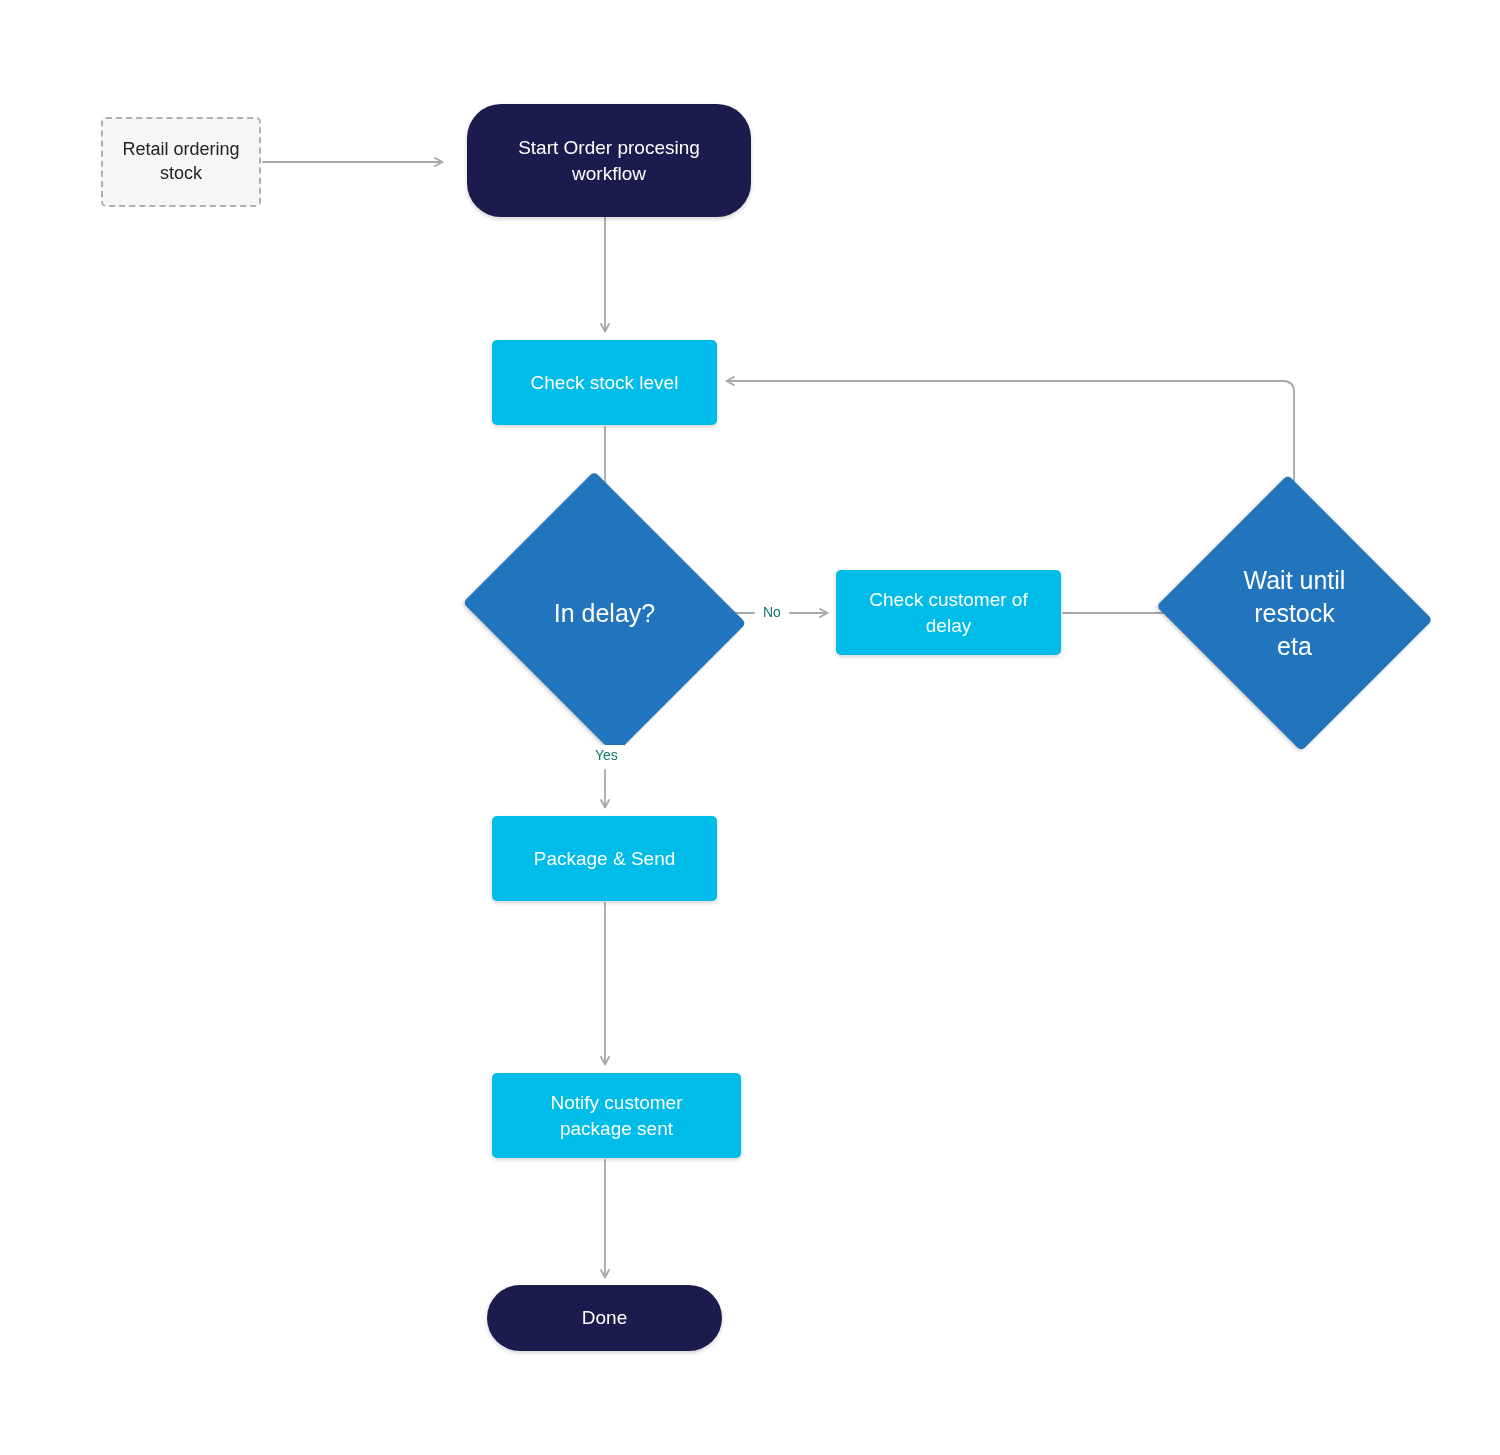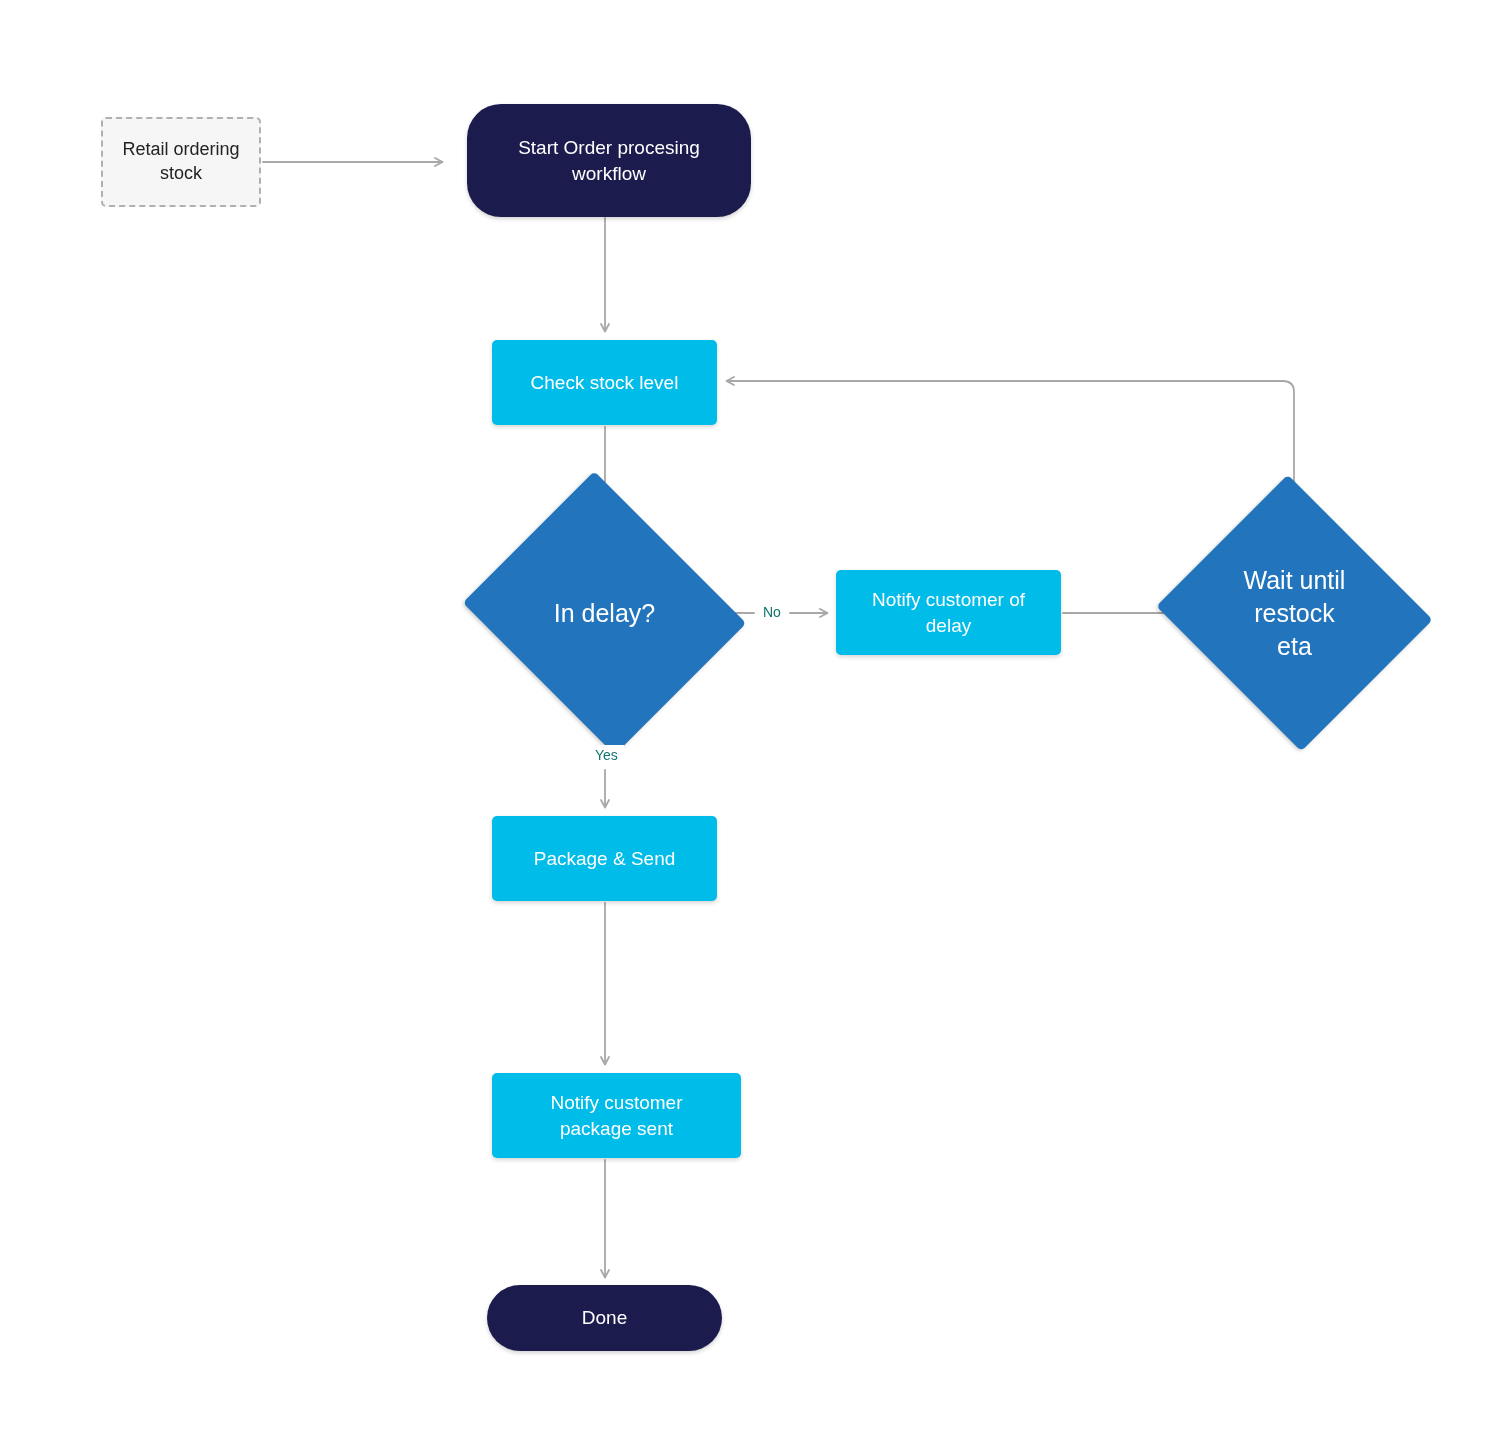--- a/index.html
+++ b/index.html
@@ -151,21 +151,21 @@
   <div class="node n-process" style="left:492px; top:340px; width:225px; height:85px;justify-content:center;">
     <span class="label">Check stock level</span>
   </div>
 
   <div class="node n-decision" style="left:497px; top:520px; width:215px; height:186px;">
     <span class="diamond-shape"></span>
     <span class="label">In delay?</span>
   </div>
 
   <div class="node n-process" style="left:836px; top:570px; width:225px; height:85px;">
-    <span class="label">Notify customer of
+    <span class="label">Check customer of
 delay</span>
   </div>
 
   <div class="node n-decision" style="left:1192px; top:520px; width:205px; height:186px;">
     <span class="diamond-shape"></span>
     <span class="label">Wait until
 restock
 eta</span>
   </div>
 

